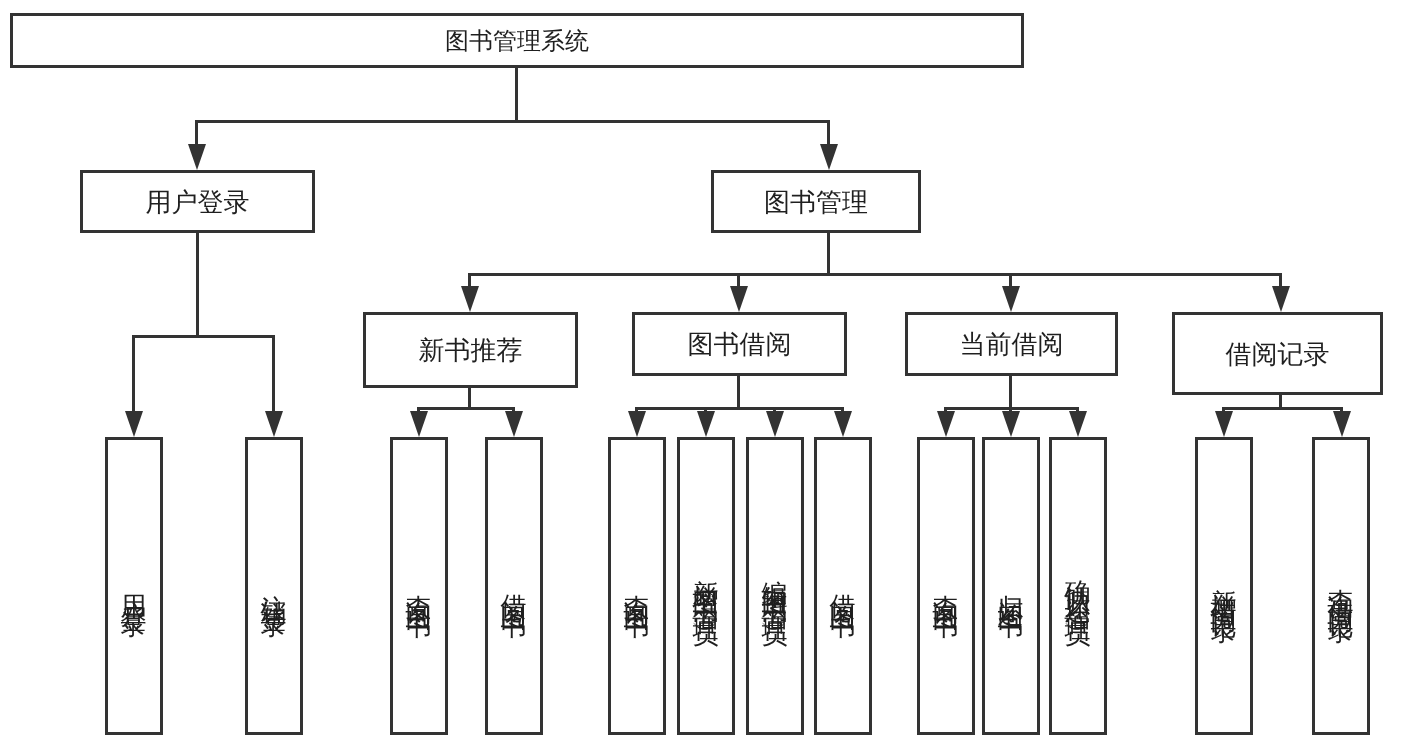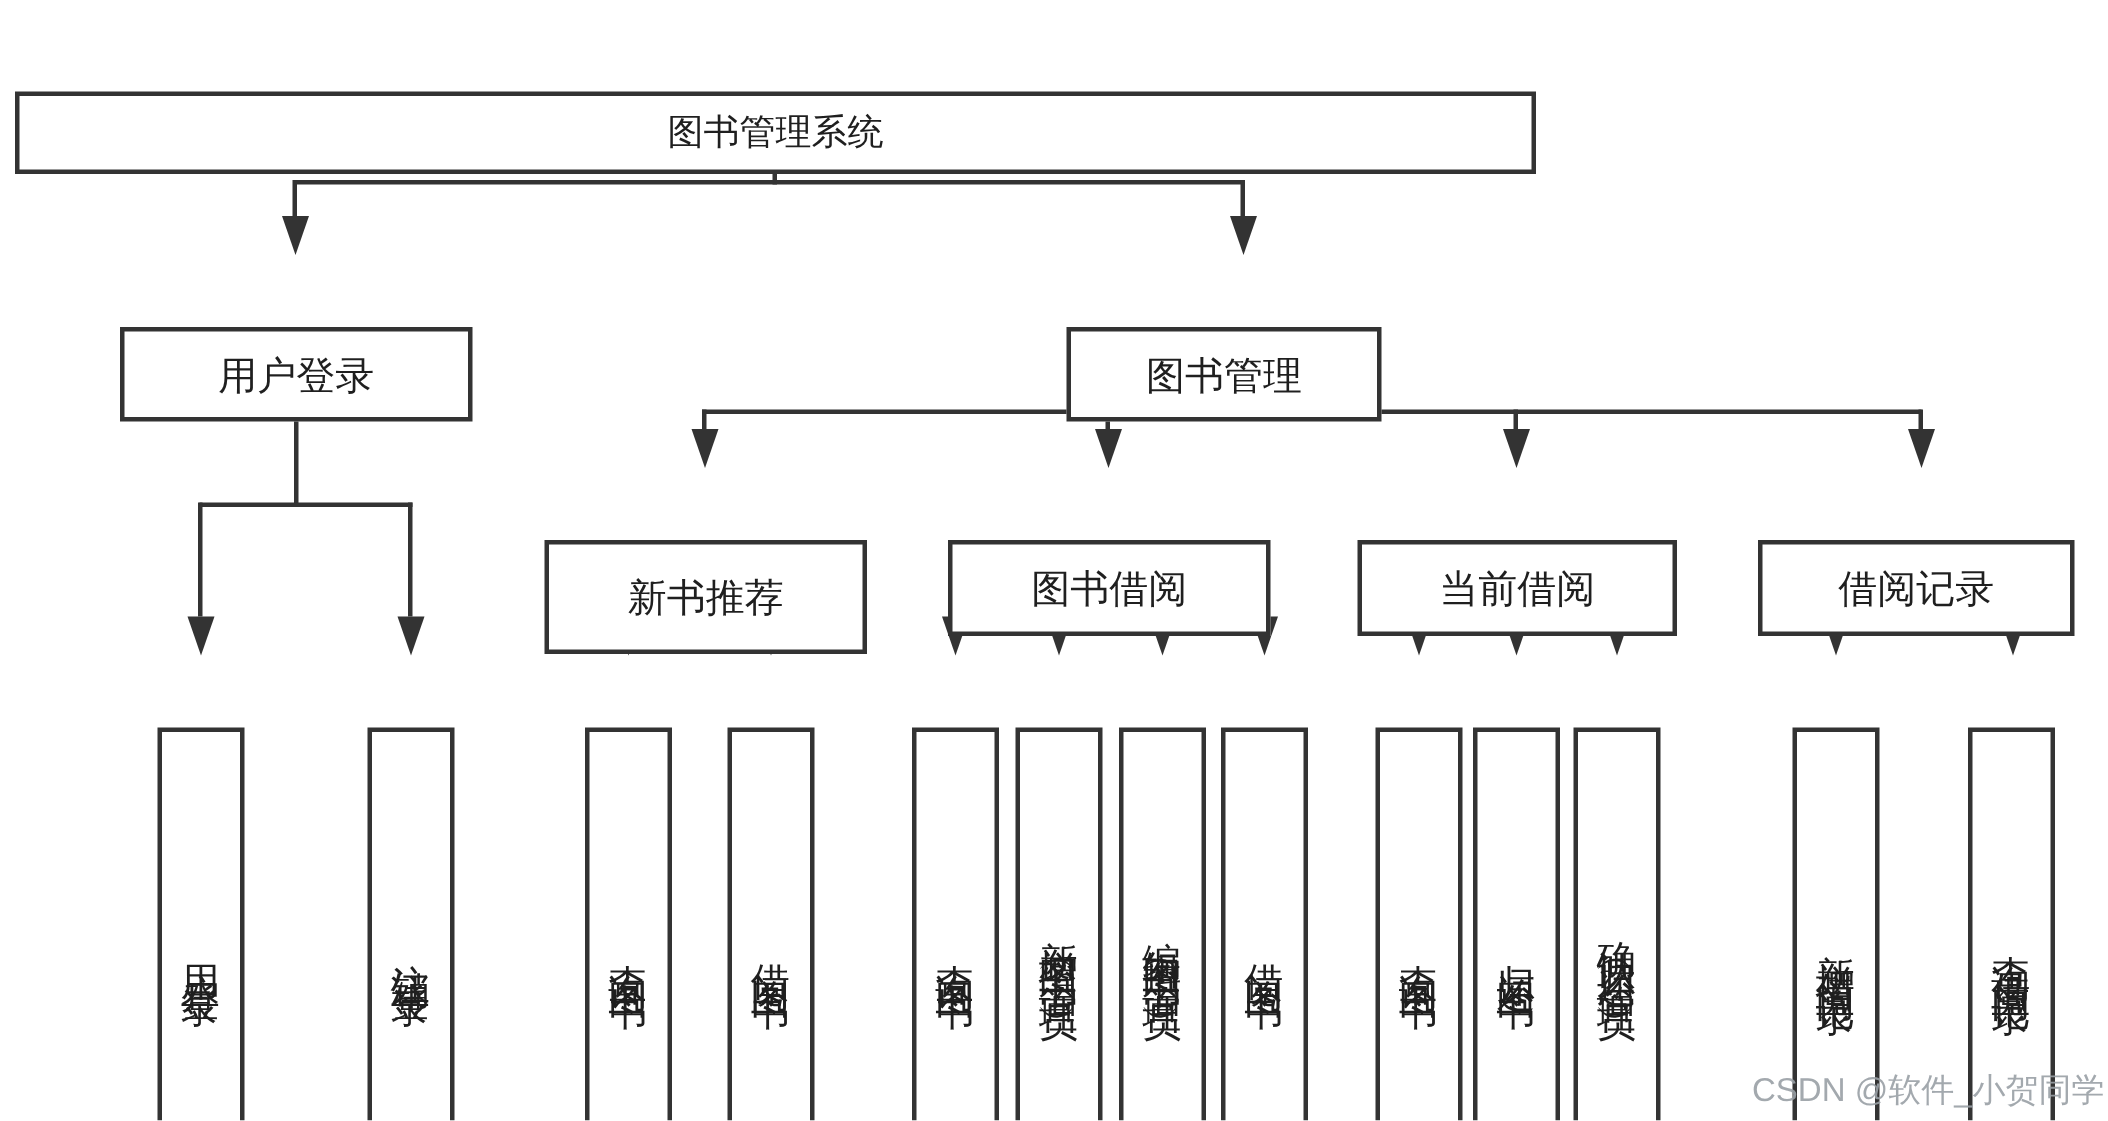--- a/index.html
+++ b/index.html
@@ -10,21 +10,21 @@
   }
   html,body{margin:0;padding:0;background:var(--bg);}
   #canvas{
     position:relative;width:1405px;height:747px;background:var(--bg);
     font-family:"Liberation Sans","DejaVu Sans",sans-serif;overflow:hidden;
   }
   .node{
     position:absolute;box-sizing:border-box;background:#fff;
     border:3px solid var(--line);color:var(--text);
     display:flex;align-items:center;justify-content:center;
-    font-size:26px;line-height:1;margin-top:48px;
+    font-size:26px;line-height:1;
   }
   .node.root{font-size:24px;}
   .node.v{
     writing-mode:vertical-rl;letter-spacing:6px;font-size:26px;
   }
   .ln{position:absolute;background:var(--line);}
   .drop{position:absolute;width:3px;background:var(--line);}
   .drop::after{
     content:"";position:absolute;left:50%;transform:translateX(-50%);
     bottom:-26px;width:0;height:0;
@@ -78,31 +78,30 @@
   <div class="drop" style="left:1340px;top:407px;height:4px"></div>
 
   <div class="node root" style="left:10px;top:13px;width:1014px;height:55px">图书管理系统</div>
 
   <div class="node" style="left:80px;top:170px;width:235px;height:63px">用户登录</div>
   <div class="node" style="left:711px;top:170px;width:210px;height:63px">图书管理</div>
 
   <div class="node" style="left:363px;top:312px;width:215px;height:76px">新书推荐</div>
   <div class="node" style="left:905px;top:312px;width:213px;height:64px">当前借阅</div>
   <div class="node" style="left:632px;top:312px;width:215px;height:64px">图书借阅</div>
-  <div class="node" style="left:1172px;top:312px;width:211px;height:64px">借阅记录</div>
+  <div class="node" style="left:1172px;top:312px;width:211px;height:83px">借阅记录</div>
 
   <div class="node v" style="left:105px;top:437px;width:58px;height:298px">用户登录</div>
   <div class="node v" style="left:245px;top:437px;width:58px;height:298px">注销登录</div>
   <div class="node v" style="left:390px;top:437px;width:58px;height:298px">查询图书</div>
   <div class="node v" style="left:485px;top:437px;width:58px;height:298px">借阅图书</div>
   <div class="node v" style="left:608px;top:437px;width:58px;height:298px">查询图书</div>
   <div class="node v" style="left:677px;top:437px;width:58px;height:298px">新增图书（管理员）</div>
   <div class="node v" style="left:746px;top:437px;width:58px;height:298px">编辑图书（管理员）</div>
   <div class="node v" style="left:814px;top:437px;width:58px;height:298px">借阅图书</div>
   <div class="node v" style="left:917px;top:437px;width:58px;height:298px">查询图书</div>
   <div class="node v" style="left:982px;top:437px;width:58px;height:298px">归还图书</div>
   <div class="node v" style="left:1049px;top:437px;width:58px;height:298px">确认归还（管理员）</div>
   <div class="node v" style="left:1195px;top:437px;width:58px;height:298px">新增借阅记录</div>
   <div class="node v" style="left:1312px;top:437px;width:58px;height:298px">查询借阅记录</div>
 
-  <div class="watermark">CSDN @软件_小贺同学</div>
 
 </div>
 
 </body></html>

